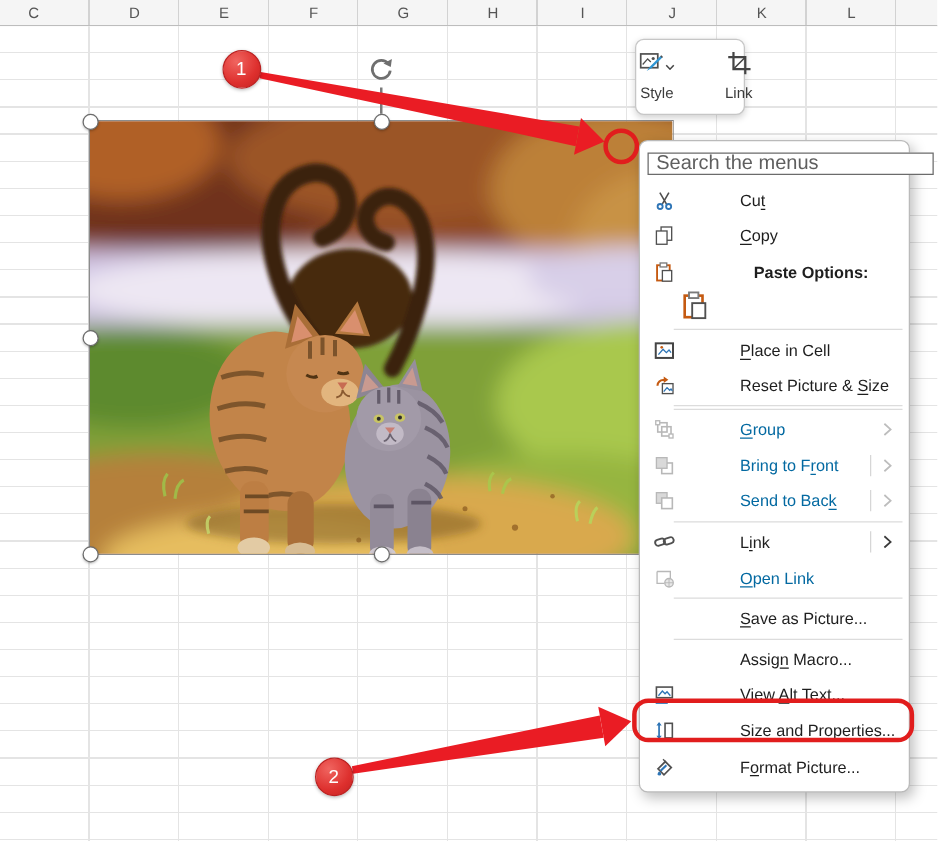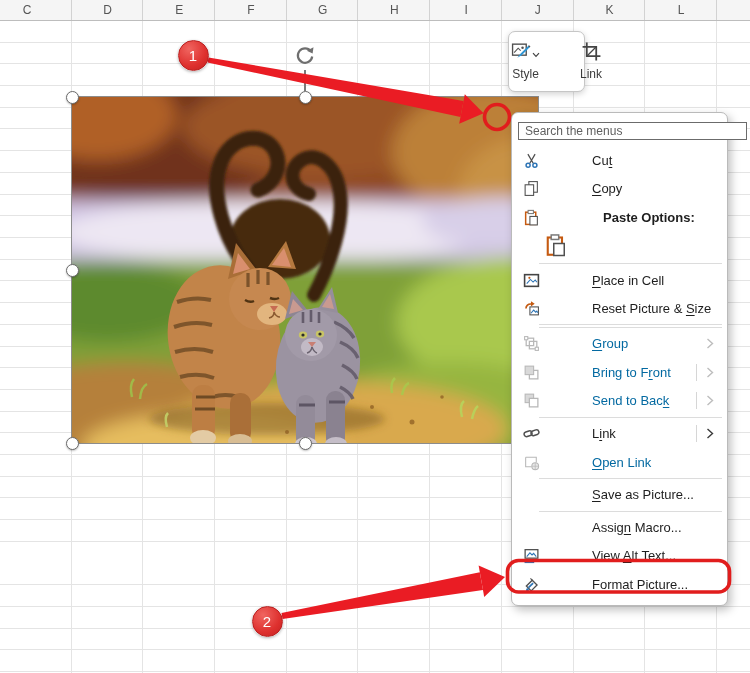--- a/index.html
+++ b/index.html
@@ -18,33 +18,33 @@
       repeating-linear-gradient(to bottom,transparent 0 20.7px,#e4e4e4 20.7px 21.7px);}
 
   
   .picture{position:absolute;left:72px;top:97px;width:466px;height:346px;box-shadow:0 0 0 1px #8c8c8c;overflow:hidden;}
   .handle{position:absolute;width:13px;height:13px;border-radius:50%;background:#fff;
     border:1.6px solid #6b6b6b;box-sizing:border-box;box-shadow:0 1px 2px rgba(0,0,0,.25);}
   .rotate-stem{position:absolute;left:304px;top:70px;width:1.5px;height:21px;background:#7a7a7a;}
   .rotate-glyph{position:absolute;left:294px;top:45px;width:22px;height:22px;}
 
   
-  .mini-toolbar{position:absolute;left:508px;top:31px;width:77px;height:61px;background:#fff;
+  .mini-toolbar{position:absolute;left:508px;top:31px;width:88px;height:61px;background:#fff;
     border:1px solid #c6c6c6;border-radius:7px;box-shadow:0 2px 6px rgba(0,0,0,.18);
     display:flex;justify-content:space-around;align-items:center;box-sizing:border-box;padding:4px 2px;gap:40px;}
   .tb-btn{display:flex;flex-direction:column;align-items:center;gap:3px;cursor:default;}
   .tb-iconrow{display:flex;align-items:center;height:22px;}
   .tb-label{font-size:12px;color:#3b3b3b;}
 
   
   .context-menu{position:absolute;left:511px;top:112px;width:217px;background:#fff;
     border:1px solid #bababa;border-radius:7px;box-shadow:3px 4px 10px rgba(0,0,0,.25);
     box-sizing:border-box;padding:7px 3px 6px;}
   .menu-search{display:block;width:229px;height:18px;box-sizing:border-box;margin:2px 0 6px 3px;
-    border:1px solid #6b6b6b;font-family:"Liberation Sans",sans-serif;font-size:12px;color:#c2410c;padding:0 6px;outline:none;}
+    border:1px solid #6b6b6b;font-family:"Liberation Sans",sans-serif;font-size:16px;color:#c2410c;padding:0 6px;outline:none;}
   .menu-search::placeholder{color:#5f5f5f;}
   .menu-row{display:flex;align-items:center;height:28.6px;padding:0 10px 0 7px;}
   .mi-icon{width:18px;height:18px;margin-right:8px;flex:none;display:flex;align-items:center;justify-content:center;}
   .mi-icon svg{width:17px;height:17px;}
   .mi-label{font-size:13px;color:#1e1e1e;white-space:nowrap;margin-left:44px;}
   .mi-label u{text-underline-offset:2px;}
   .menu-row.bold .mi-label{font-weight:bold;padding-left:11px;}
   .mi-caret{margin-left:auto;display:flex;align-items:center;color:#3b3b3b;}
   .split{width:1px;height:17px;background:#d6d6d6;margin-right:9px;}
   .menu-row.disabled .mi-label{color:#0369a1;}
@@ -392,20 +392,30 @@
               <rect x="2" y="2.5" width="12" height="8" fill="none" stroke="#505050" stroke-width="1.2"></rect>
               <path d="M3.5 9 L6.5 5.5 L8.5 7.5 L10 6 L12.5 9" stroke="#2e75b6" fill="none"></path>
               <rect x="2" y="12" width="8" height="2.6" fill="none" stroke="#2e75b6" stroke-width="1.1"></rect>
             </svg>
           </span>
           <span class="mi-label">View <u>A</u>lt Text...</span>
         </div>
         <div class="menu-row">
           <span class="mi-icon">
             <svg viewBox="0 0 16 16">
+              <path d="M4 2.5 L4 13.5" stroke="#2e75b6" stroke-width="1.3"></path>
+              <path d="M4 1.5 l-2 2.6 h4 z M4 14.5 l-2 -2.6 h4 z" fill="#2e75b6"></path>
+              <rect x="8.5" y="2.5" width="5.5" height="11" fill="none" stroke="#505050" stroke-width="1.2"></rect>
+            </svg>
+          </span>
+          <span class="mi-label">Si<u>z</u>e and Properties...</span>
+        </div>
+        <div class="menu-row">
+          <span class="mi-icon">
+            <svg viewBox="0 0 16 16">
               <path d="M3.2 9.5 L8.7 4 L13.2 8.5 L7.7 14 Z" fill="none" stroke="#505050" stroke-width="1.3"></path>
               <path d="M8.7 4 L7 2.3" stroke="#505050"></path>
               <path d="M3.6 11.6 q-1.8 2.9 0.7 2.9 q2.2 0 0.6 -2.9 z" fill="#2e75b6"></path>
               <path d="M5.2 11 l4.3 -4.3" stroke="#2e75b6" stroke-width="1.6"></path>
             </svg>
           </span>
           <span class="mi-label">F<u>o</u>rmat Picture...</span>
         </div>
       </div>
   </div>

